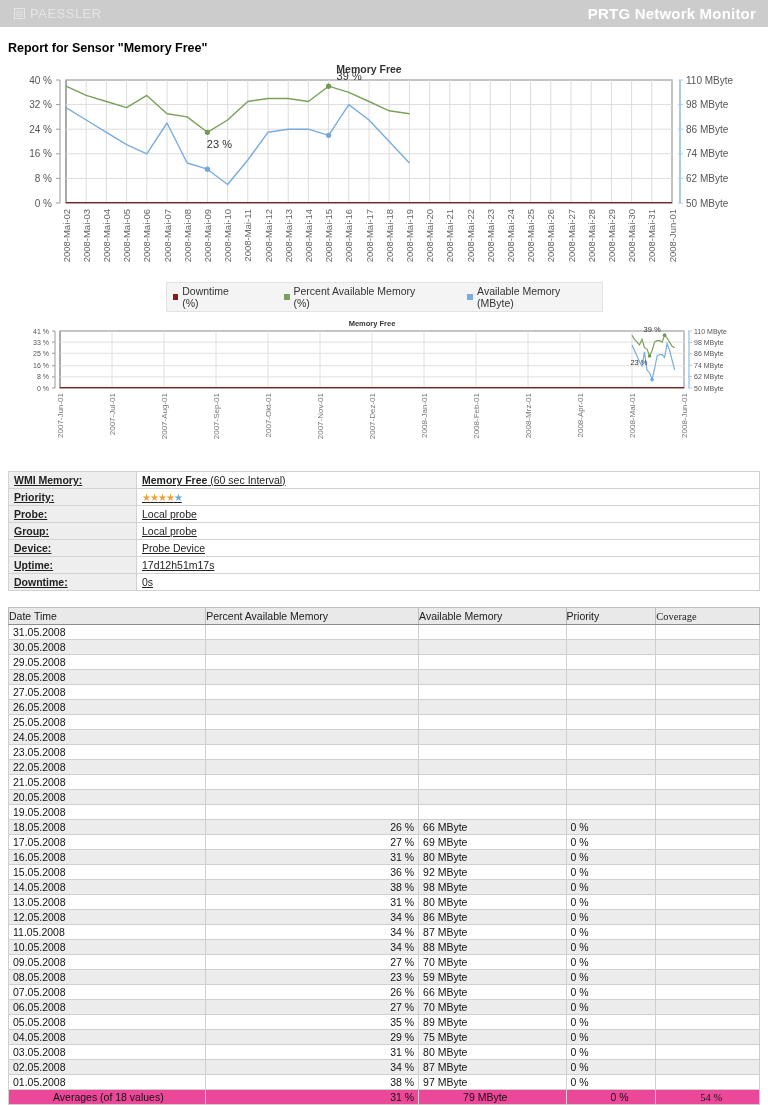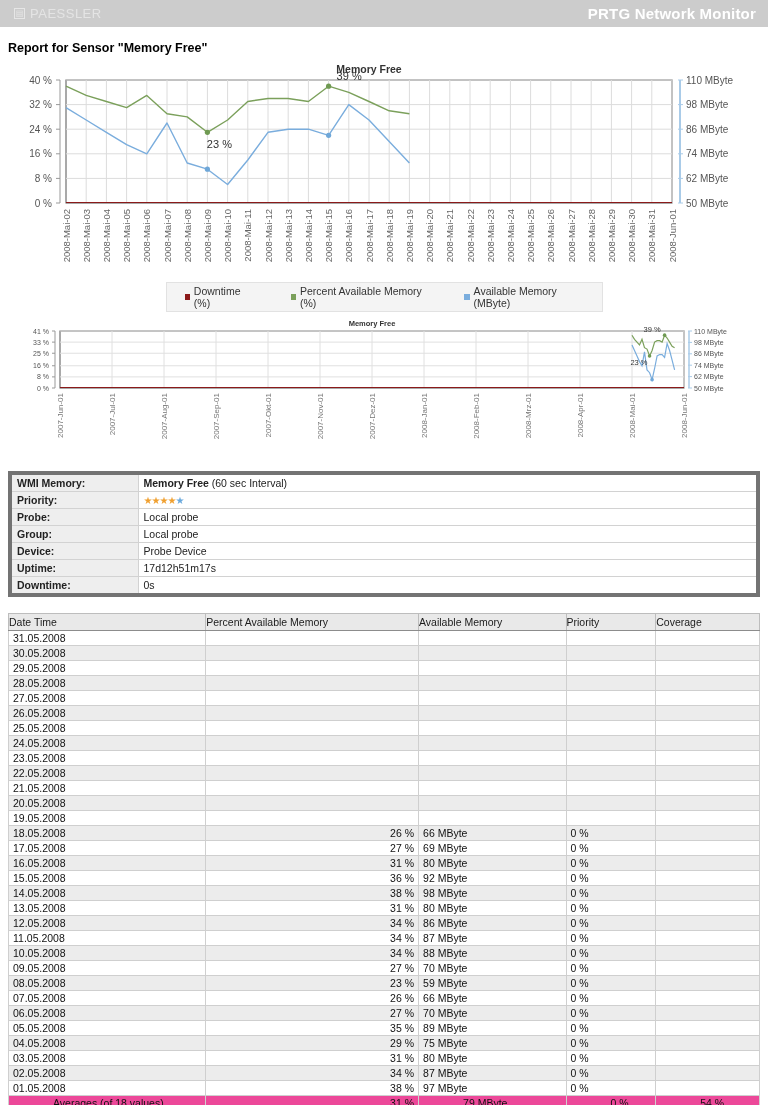--- a/index.html
+++ b/index.html
@@ -46,32 +46,33 @@
 
   
   .chart-wrap { position: relative; margin-top: 8px; }
   .chart-svg { display: block; }
 
   
   .legend {
     display: flex; justify-content: center; gap: 38px;
     background: #f4f4f4; border: 1px solid #e2e2e2;
     width: 437px; margin: 4px auto 0 auto;
-    padding: 2px 18px; align-items: center;
+    padding: 2px 6px; align-items: center;
   }
   .legend-item { display: flex; align-items: center; gap: 4px; }
   .legend-swatch { width: 6px; height: 6px; display: inline-block; }
   .legend-label { font-size: 10.5px; color: #333; }
 
   
   .info-table {
     width: 752px; margin: 18px 0 0 8px;
     border-collapse: collapse;
-    border: 4px solid #737373;
+    border: 1px solid #737373;
     font-size: 10.5px;
+    text-decoration: underline;
   }
   .info-table td {
     border: 1px solid #d2d2d2;
     padding: 2px 5px; height: 15px; vertical-align: middle;
   }
   .info-key { width: 128px; background: #eeeeee; font-weight: bold; color: #222; }
   .info-val { background: #ffffff; }
   .sensor-bold { font-weight: bold; }
   .sensor-sub { font-weight: normal; }
   .stars { letter-spacing: -1px; font-size: 10px; }
@@ -97,21 +98,21 @@
     padding: 1px 4px; height: 14.6px;
     color: #111;
   }
   .data-table tr.odd td { background: #ffffff; }
   .data-table tr.even td { background: #ececec; }
   .data-table tr.avg td { background: #ec4899; border-top: 1px solid #9d9d9d; padding-left: 44px; }
   .c-date { width: 198px; }
   .c-pct  { width: 214px; text-align: right; }
   .c-mem  { width: 148px; }
   .c-down { width: 90px; }
-  .c-cov  { width: 104px; }
+  .c-cov  { width: 104px; font-family: Liberation Serif, serif; }
 </style>
 </head>
 <body>
 
 <div class="topbar">
   <div class="brand">
     <span class="brand-mark">▤</span>
     <span class="brand-text">PAESSLER</span>
   </div>
   <div class="prtg-title">PRTG Network Monitor</div>

